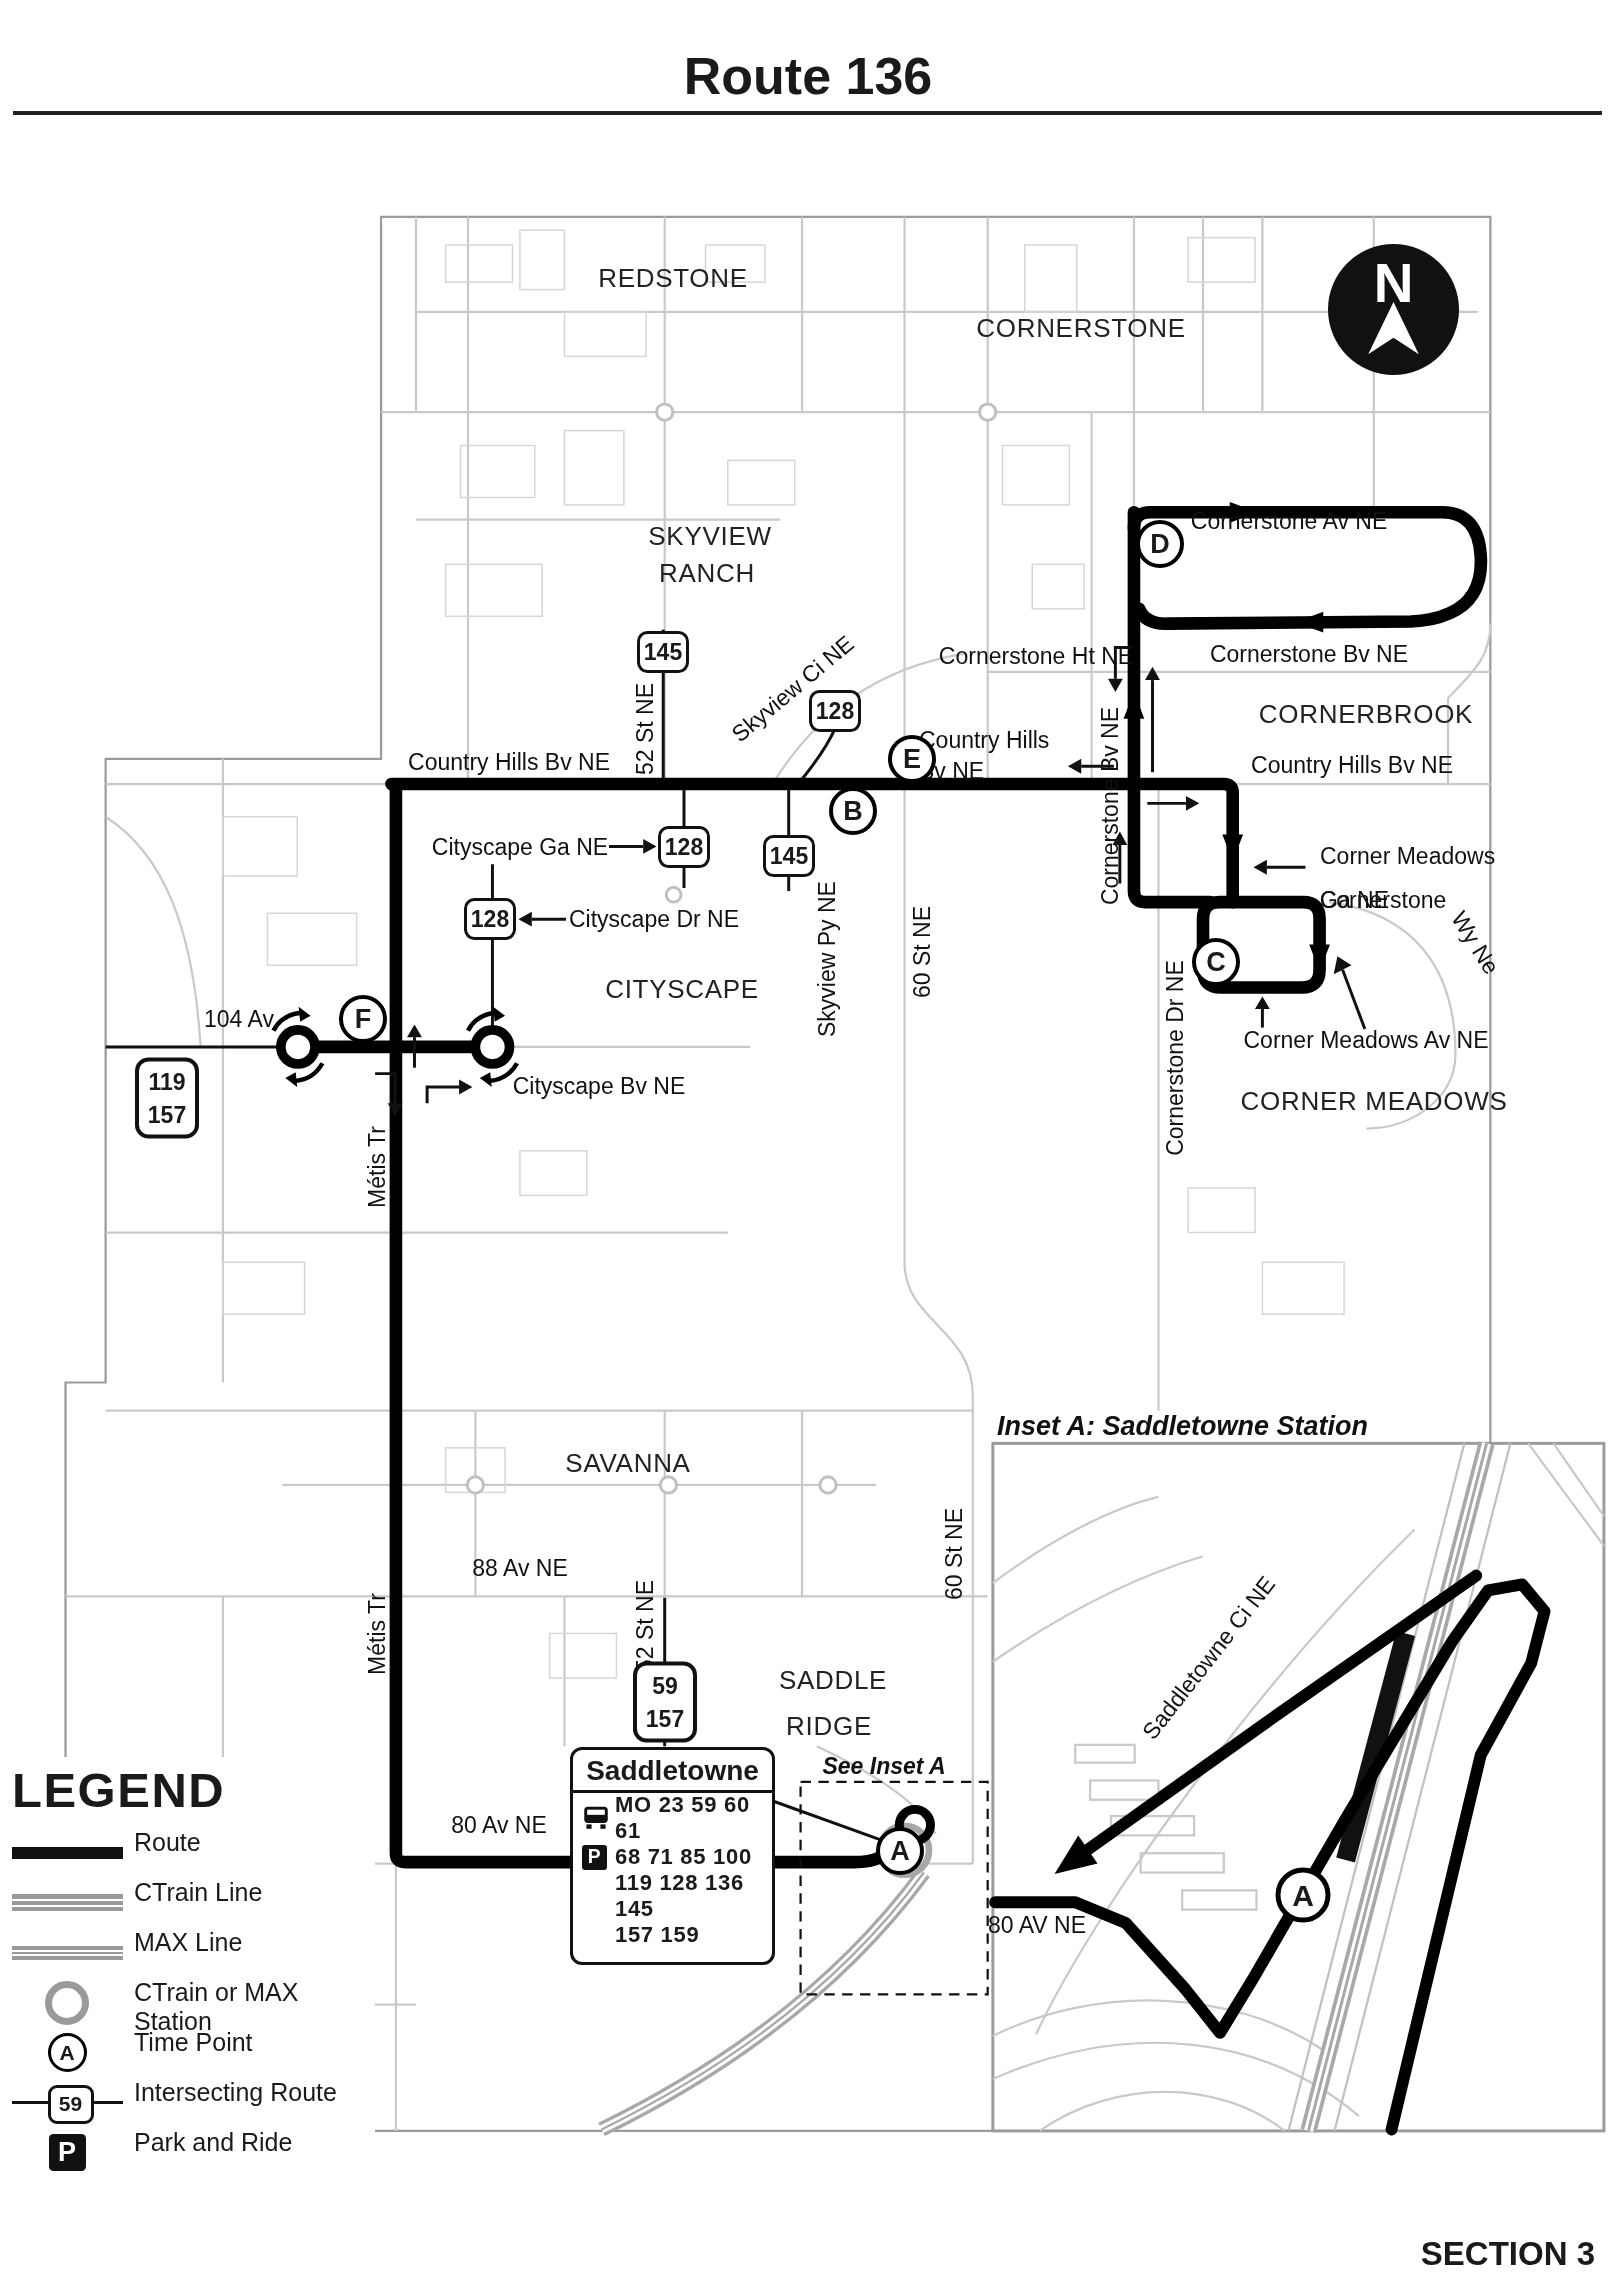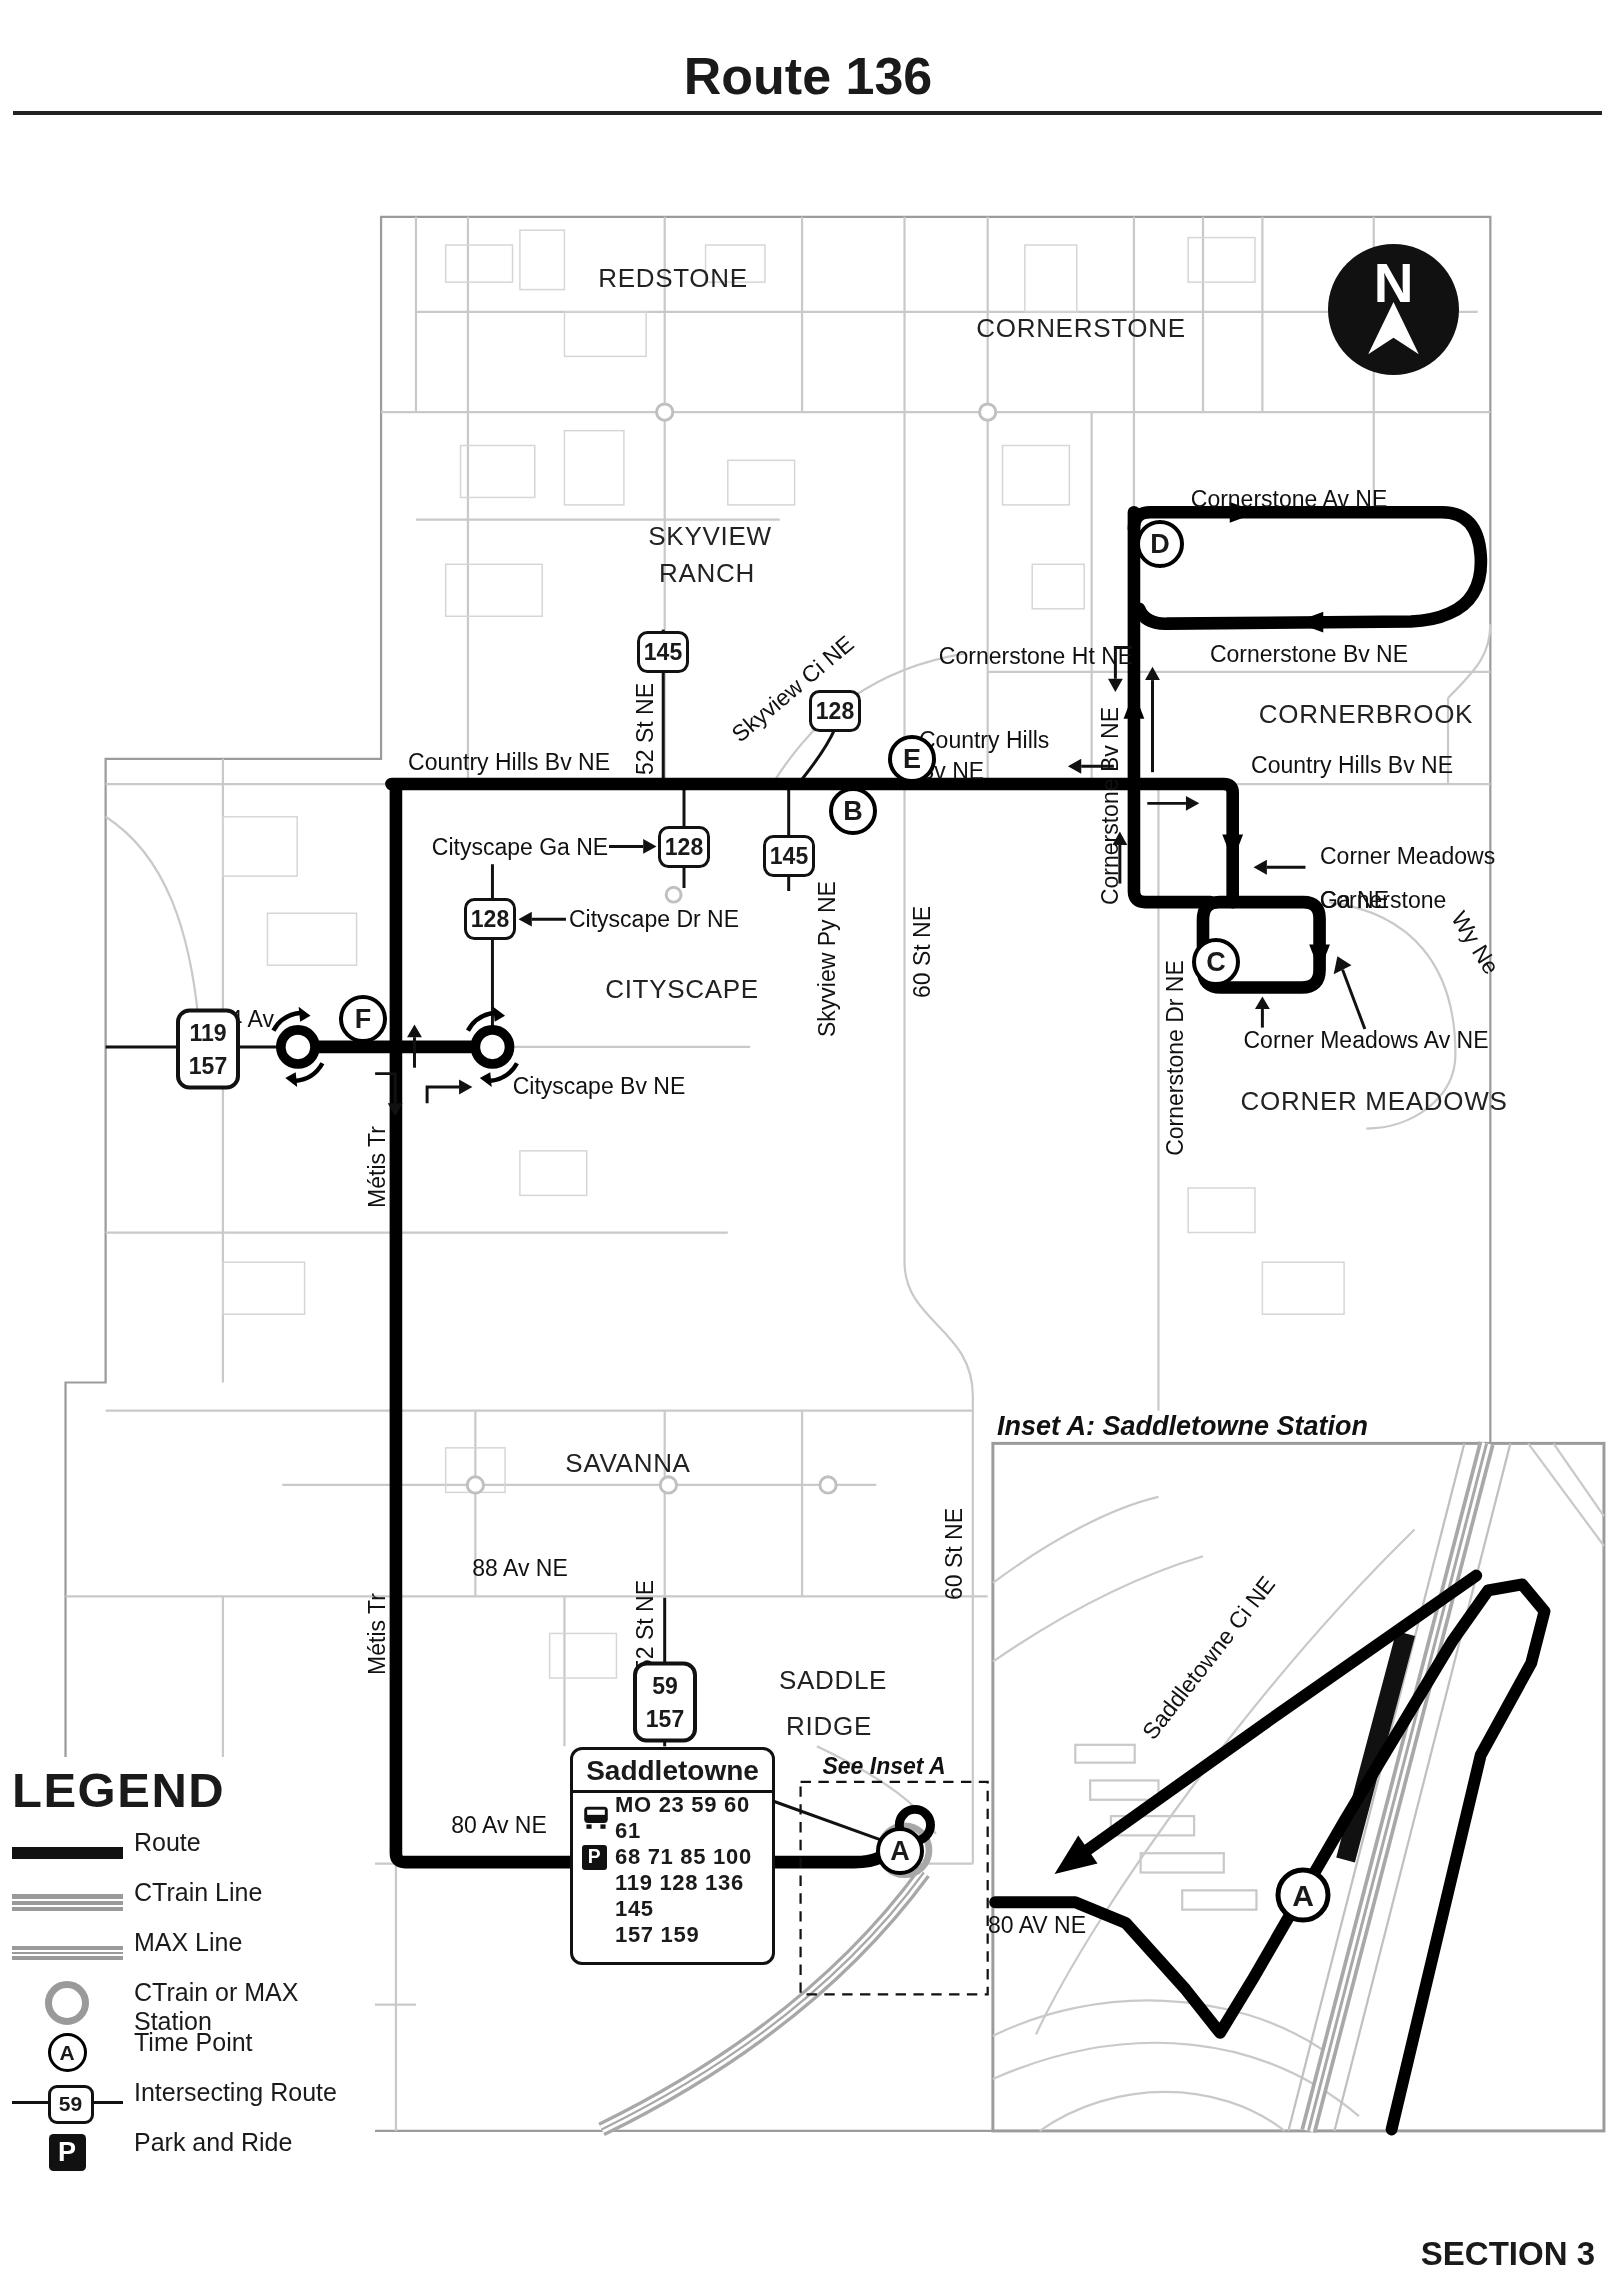--- a/index.html
+++ b/index.html
@@ -276,21 +276,21 @@
   <div class="nb" style="left:682px;top:989px;">CITYSCAPE</div>
   <div class="nb" style="left:1374px;top:1101px;">CORNER MEADOWS</div>
   <div class="nb" style="left:628px;top:1463px;text-align:center;">SAVANNA</div>
   <div class="nb" style="left:833px;top:1680px;">SADDLE</div>
   <div class="nb" style="left:829px;top:1726px;">RIDGE</div>
 
   <div class="lbl" style="left:509px;top:762px;">Country Hills Bv NE</div>
   <div class="lbl lft" style="left:919px;top:740px;">Country Hills</div>
   <div class="lbl lft" style="left:919px;top:771px;">Bv NE</div>
   <div class="lbl" style="left:1352px;top:765px;">Country Hills Bv NE</div>
-  <div class="lbl" style="left:1289px;top:499px;">Cornerstone Av NE</div>
+  <div class="lbl" style="left:1289px;top:521px;">Cornerstone Av NE</div>
   <div class="lbl" style="left:1309px;top:654px;">Cornerstone Bv NE</div>
   <div class="lbl" style="left:1036px;top:656px;">Cornerstone Ht NE</div>
   <div class="lbl vert" style="left:1110px;top:806px;">Cornerstone Bv NE</div>
   <div class="lbl vert" style="left:1175px;top:1058px;">Cornerstone Dr NE</div>
   <div class="lbl lft" style="left:1320px;top:856px;">Corner Meadows</div>
   <div class="lbl lft" style="left:1320px;top:900px;">Ga NE</div>
   <div class="lbl" style="left:1383px;top:900px;">Cornerstone</div>
   <div class="lbl" style="left:1475px;top:943px;transform:translate(-50%,-50%) rotate(58deg);">Wy Ne</div>
   <div class="lbl" style="left:1366px;top:1040px;">Corner Meadows Av NE</div>
   <div class="lbl" style="left:520px;top:847px;">Cityscape Ga NE</div>
@@ -321,21 +321,21 @@
     </div>
   <div class="badge" style="left:684px;top:847px;">
       <span>128</span>
     </div>
   <div class="badge" style="left:789px;top:856px;">
       <span>145</span>
     </div>
   <div class="badge" style="left:490px;top:919px;">
       <span>128</span>
     </div>
-  <div class="badge2" style="left:167px;top:1049px;margin-left:41px;">
+  <div class="badge2" style="left:167px;top:1098px;">
     <span>119</span>
       <span>157</span>
   </div>
   <div class="badge2" style="left:665px;top:1702px;">
     <span>59</span>
       <span>157</span>
   </div>
 
   <div class="tp" style="left:912px;top:759px;">
       <span>E</span>

